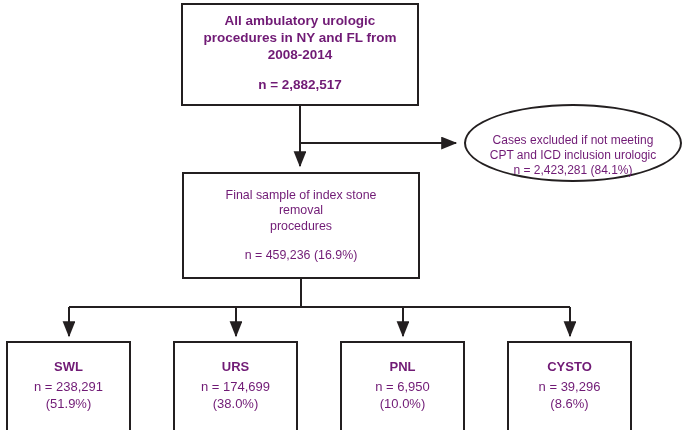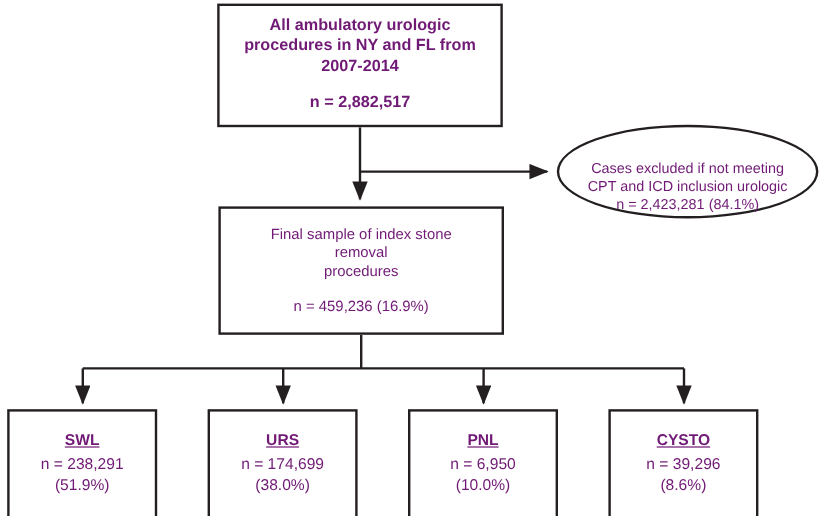--- a/index.html
+++ b/index.html
@@ -75,21 +75,20 @@
   
   .leaf {
     top: 341px;
     width: 125px;
     height: 91px;
     font-size: 13px;
     padding: 4px 4px 6px 4px;
   }
   .leaf .code {
     font-weight: bold;
-    text-decoration: underline;
     margin-bottom: 4px;
   }
   #node-leaf-0 { left: 6px; }
   #node-leaf-1 { left: 173px; }
   #node-leaf-2 { left: 340px; }
   #node-leaf-3 { left: 507px; }
 </style>
 </head>
 <body>
 
@@ -114,21 +113,21 @@
       <line x1="69" y1="307" x2="69" y2="336" marker-end="url(#arrow)"></line>
       <line x1="236" y1="307" x2="236" y2="336" marker-end="url(#arrow)"></line>
       <line x1="403" y1="307" x2="403" y2="336" marker-end="url(#arrow)"></line>
       <line x1="570" y1="307" x2="570" y2="336" marker-end="url(#arrow)"></line>
     </g>
   </svg>
 
   <div class="node" id="node-top">
     <span class="line hdr">All ambulatory urologic</span>
     <span class="line hdr">procedures in NY and FL from</span>
-    <span class="line hdr">2007-2014</span>
+    <span class="line hdr">2008-2014</span>
     <span class="spacer"></span>
     <span class="line count">n = 2,882,517</span>
   </div>
 
   <div class="node" id="node-excluded">
     <span class="line">Cases excluded if not meeting</span>
     <span class="line">CPT and ICD inclusion urologic</span>
     <span class="line">n = 2,423,281 (84.1%)</span>
   </div>
 

